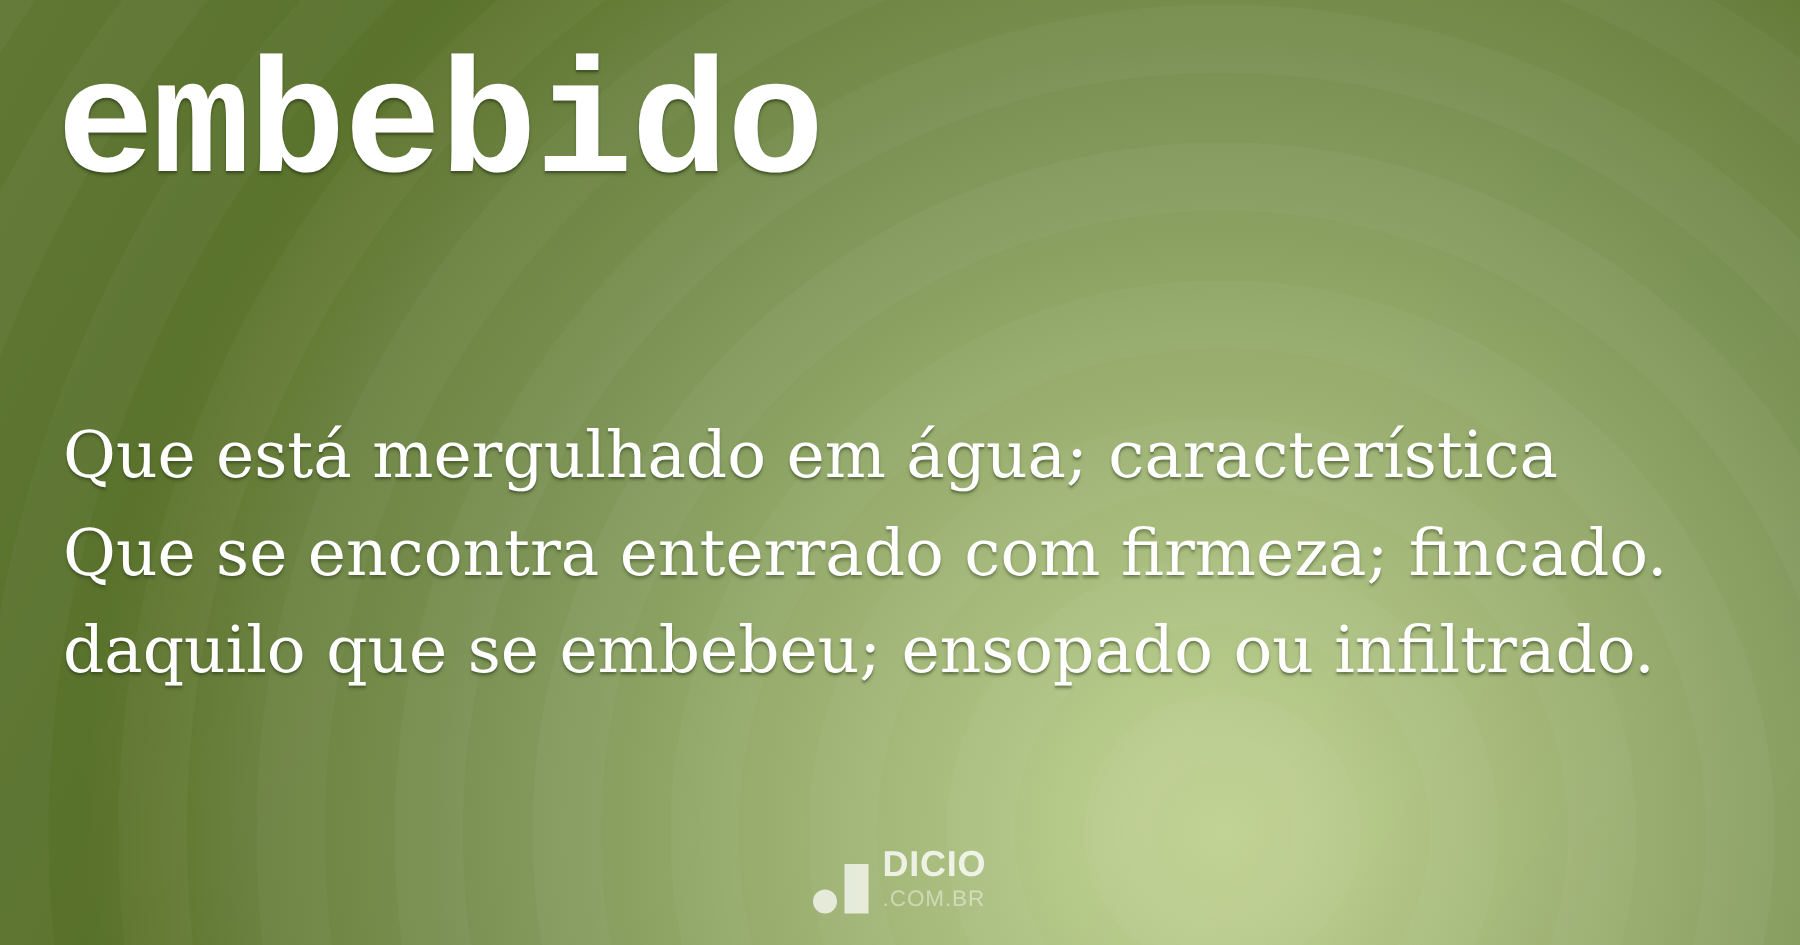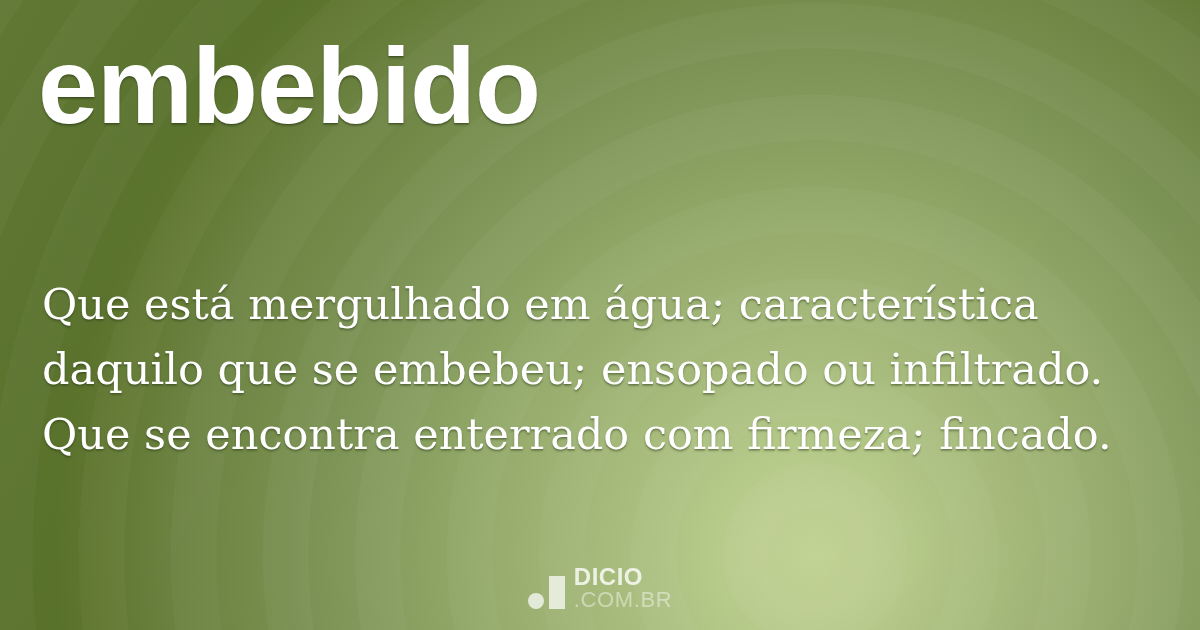--- a/index.html
+++ b/index.html
@@ -75,21 +75,21 @@
   #content {
     position: absolute;
     inset: 0;
     z-index: 3;
   }
 
   #word-title {
     position: absolute;
     left: 38px;
     top: 26px;
-    font-family: Liberation Sans, sans-serif;
+    font-family: Liberation Mono, monospace;
     font-weight: 700;
     font-size: 108px;
     line-height: 1.12;
     letter-spacing: -1px;
     color: #ffffff;
     text-shadow:
       0 2px 2px rgba(40,55,20,0.45),
       0 1px 0 rgba(40,55,20,0.25);
     white-space: nowrap;
   }
@@ -159,39 +159,39 @@
     font-weight: 700;
     font-size: 24px;
     letter-spacing: 0.5px;
     color: rgba(255,255,255,0.80);
     line-height: 22px;
   }
 
   #logo-domain {
     font-family: "Liberation Sans", sans-serif;
     font-weight: 400;
-    font-size: 22px;
+    font-size: 15px;
     letter-spacing: 0.6px;
     color: rgba(255,255,255,0.44);
     line-height: 21px;
     margin-top: 1px;
   }
 </style>
 </head>
 <body>
 
 <div id="card">
   <div id="content">
 
     <h1 id="word-title">embebido</h1>
 
     <div id="definition">
       <div class="def-line">Que está mergulhado em água; característica</div>
+      <div class="def-line">Que se encontra enterrado com firmeza; fincado.</div>
       <div class="def-line">daquilo que se embebeu; ensopado ou infiltrado.</div>
-      <div class="def-line">Que se encontra enterrado com firmeza; fincado.</div>
     </div>
 
     <div id="site-logo">
       <div id="logo-mark">
         <span id="logo-dot"></span>
         <span id="logo-bar"></span>
       </div>
       <div id="logo-text">
         <span id="logo-name">DICIO</span>
         <span id="logo-domain">.COM.BR</span>

